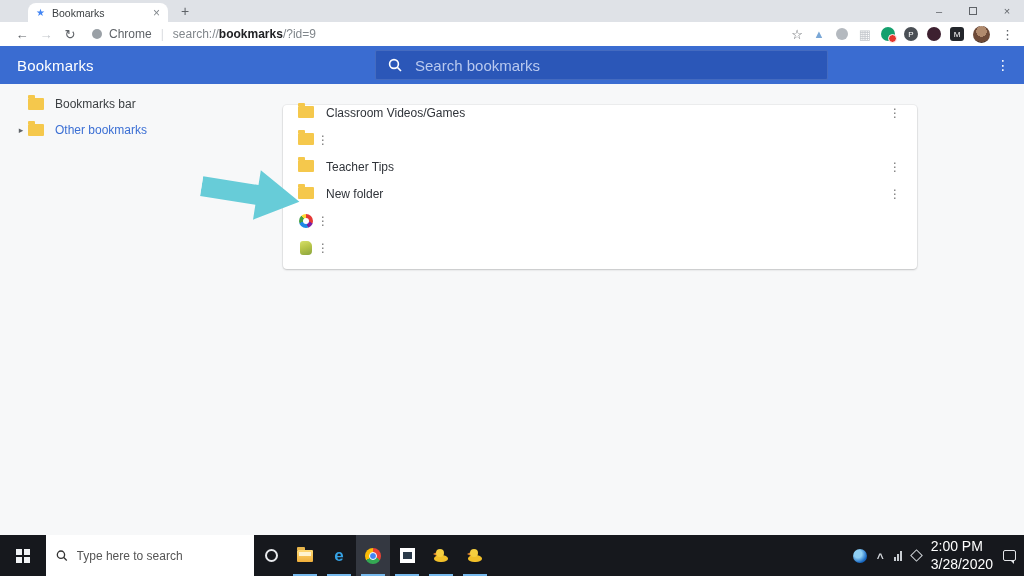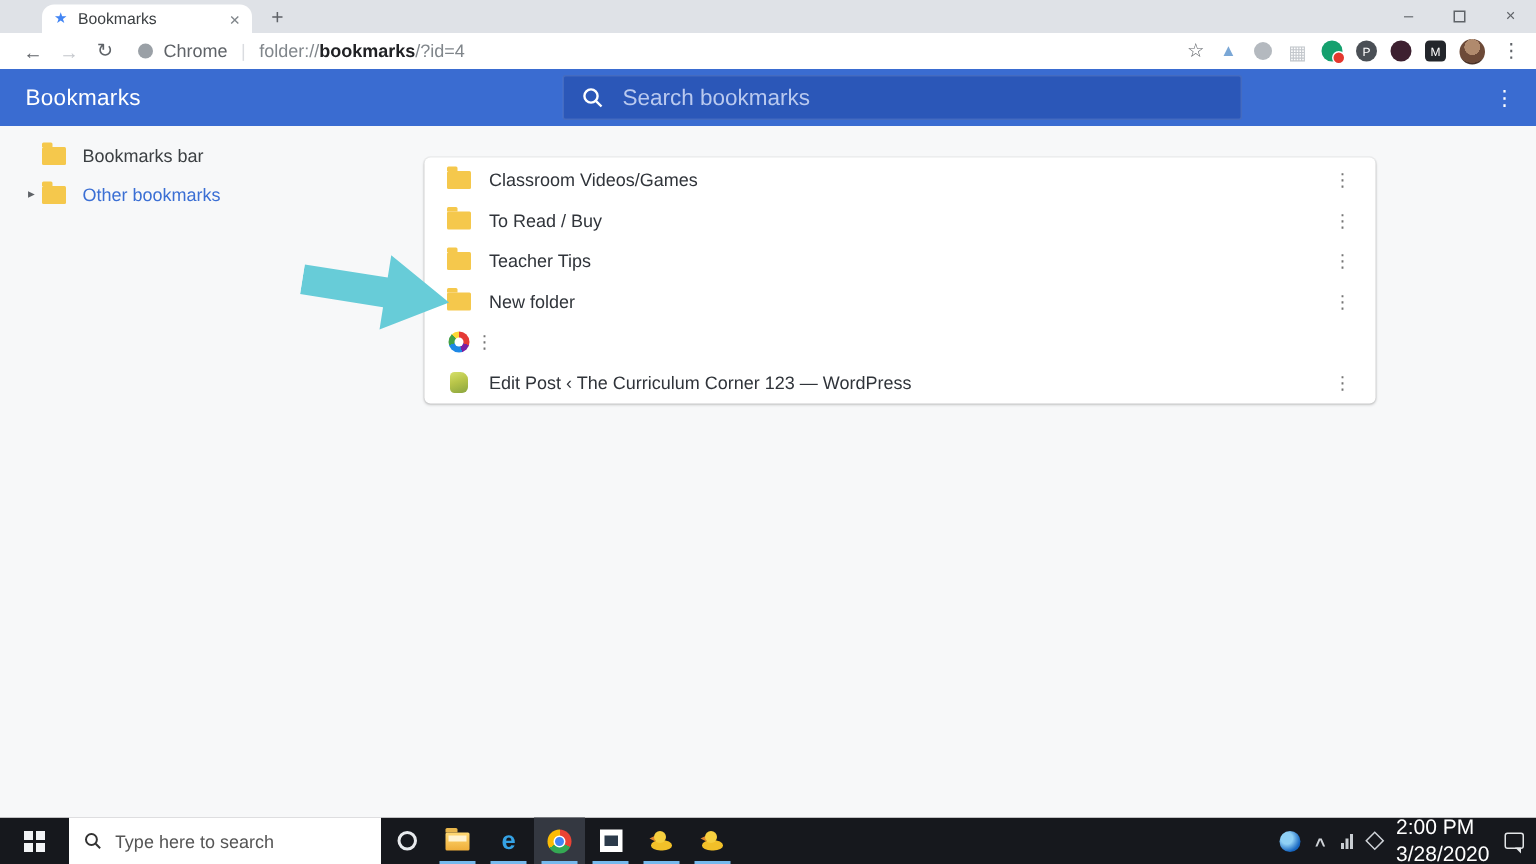--- a/index.html
+++ b/index.html
@@ -73,33 +73,33 @@
   .side-row.r0 .side-expander { visibility:hidden; }
   .folder-ico { width:16px; height:12px; background:var(--folder-yellow,#f5c84c); border-radius:1px;
                 position:relative; flex:none; }
   .folder-ico::before { content:""; position:absolute; top:-3px; left:0; width:7px; height:3px;
                         background:inherit; border-radius:1px 1px 0 0; }
   .side-label { font-size:12px; color:#3c4043; margin-left:11px; }
   .side-row.selected .side-label { color:var(--link-blue,#3b6fd4); }
 
   .card { position:absolute; left:283px; top:21px; width:634px; background:#fff; border-radius:4px;
           box-shadow:0 1px 2px rgba(0,0,0,.18), 0 0 0 1px rgba(0,0,0,.04); padding:1px 0; }
-  .row { height:27px; display:flex; align-items:center; padding:0 13px 0 15px; }
+  .row { height:27px; display:flex; padding:0 13px 0 15px; }
   .row-label { font-size:12px; color:#30343a; margin-left:12px; flex:1; white-space:nowrap; overflow:hidden; }
   .row-kebab { color:#757575; font-size:12px; padding:0 3px; }
   .colorwheel { width:14px; height:14px; border-radius:50%; flex:none; margin:0 1px;
                 background:conic-gradient(#e53935 0 30%, #7b1fa2 30% 45%, #1e88e5 45% 70%, #43a047 70% 88%, #fdd835 88% 100%); position:relative; }
   .colorwheel::after { content:""; position:absolute; inset:4px; border-radius:50%; background:#fff; }
   .site-ico { width:12px; height:14px; flex:none; margin:0 2px; border-radius:3px 5px 4px 3px;
               background:linear-gradient(160deg,#d6e06a 0%, #b8c549 45%, #8aa53f 100%); }
 
   .annotation-arrow { position:absolute; left:201px; top:84px; transform:rotate(9deg); }
 
   
-  .taskbar { height:31px; background:var(--taskbar-dark,#16181d); flex:none; display:flex; align-items:stretch; }
+  .taskbar { height:41px; background:var(--taskbar-dark,#16181d); flex:none; display:flex; align-items:stretch; }
   .start-btn { width:46px; display:flex; align-items:center; justify-content:center; }
   .win-logo { width:14px; height:14px; display:grid; grid-template-columns:1fr 1fr; grid-template-rows:1fr 1fr; gap:2px; }
   .win-logo i { background:#f2f4f6; }
   .task-search { width:208px; background:#fff; display:flex; align-items:center; padding:0 10px; gap:9px; }
   .task-search input { border:none; outline:none; font-size:12px; color:#333; width:100%; background:transparent; font-family:inherit; }
   .task-search input::placeholder { color:#555; }
   .slot { width:34px; display:flex; align-items:center; justify-content:center; position:relative; }
   .slot.running::after { content:""; position:absolute; bottom:0; left:5px; right:5px; height:2px;
                          background:var(--active-underline,#76b9ed); }
   .slot.active { background:#343841; }
@@ -152,21 +152,21 @@
   </div>
 
   <div class="addressbar">
     <span class="nav-ico">←</span>
     <span class="nav-ico disabled">→</span>
     <span class="nav-ico">↻</span>
     <div class="omnibox">
       <span class="engine-dot"></span>
       <span class="engine-label">Chrome</span>
       <span class="url-divider">|</span>
-      <span class="url-text"><span>folder://</span><span class="url-host">bookmarks</span><span>/?id=4</span></span>
+      <span class="url-text"><span>search://</span><span class="url-host">bookmarks</span><span>/?id=9</span></span>
     </div>
     <div class="omni-right">
       <span class="bookmark-star">☆</span>
       <span class="ext">
           <span class="ext-tri">▲</span>
         </span>
       <span class="ext">
           <span class="ext-grayball"></span>
         </span>
       <span class="ext">
@@ -215,40 +215,38 @@
     </div>
 
     <div class="card">
       <div class="row">
         <span class="folder-ico"></span>
         <span class="row-label">Classroom Videos/Games</span>
         <span class="row-kebab">⋮</span>
       </div>
       <div class="row">
         <span class="folder-ico"></span>
-        <span class="row-label">To Read / Buy</span>
         <span class="row-kebab">⋮</span>
       </div>
       <div class="row">
         <span class="folder-ico"></span>
         <span class="row-label">Teacher Tips</span>
         <span class="row-kebab">⋮</span>
       </div>
       <div class="row">
         <span class="folder-ico"></span>
         <span class="row-label">New folder</span>
         <span class="row-kebab">⋮</span>
       </div>
       <div class="row">
         <span class="colorwheel"></span>
         <span class="row-kebab">⋮</span>
       </div>
       <div class="row">
         <span class="site-ico"></span>
-        <span class="row-label">Edit Post ‹ The Curriculum Corner 123 — WordPress</span>
         <span class="row-kebab">⋮</span>
       </div>
     </div>
 
     <svg class="annotation-arrow" width="100" height="52" viewBox="0 0 100 52">
       <polygon points="0,16 56,16 56,1 99,26 56,51 56,36 0,36" fill="var(--arrow-cyan,#67ccd8)"></polygon>
     </svg>
   </div>
 
   <div class="taskbar">

